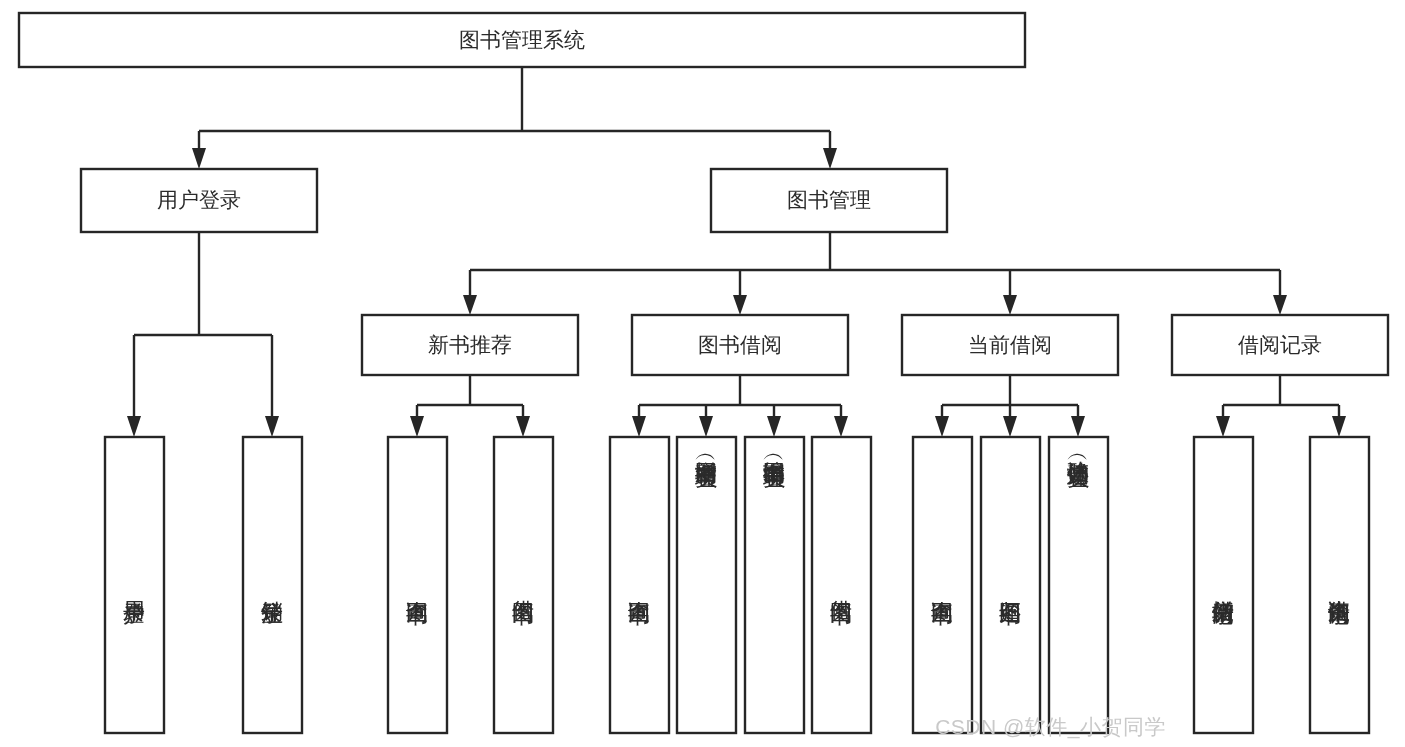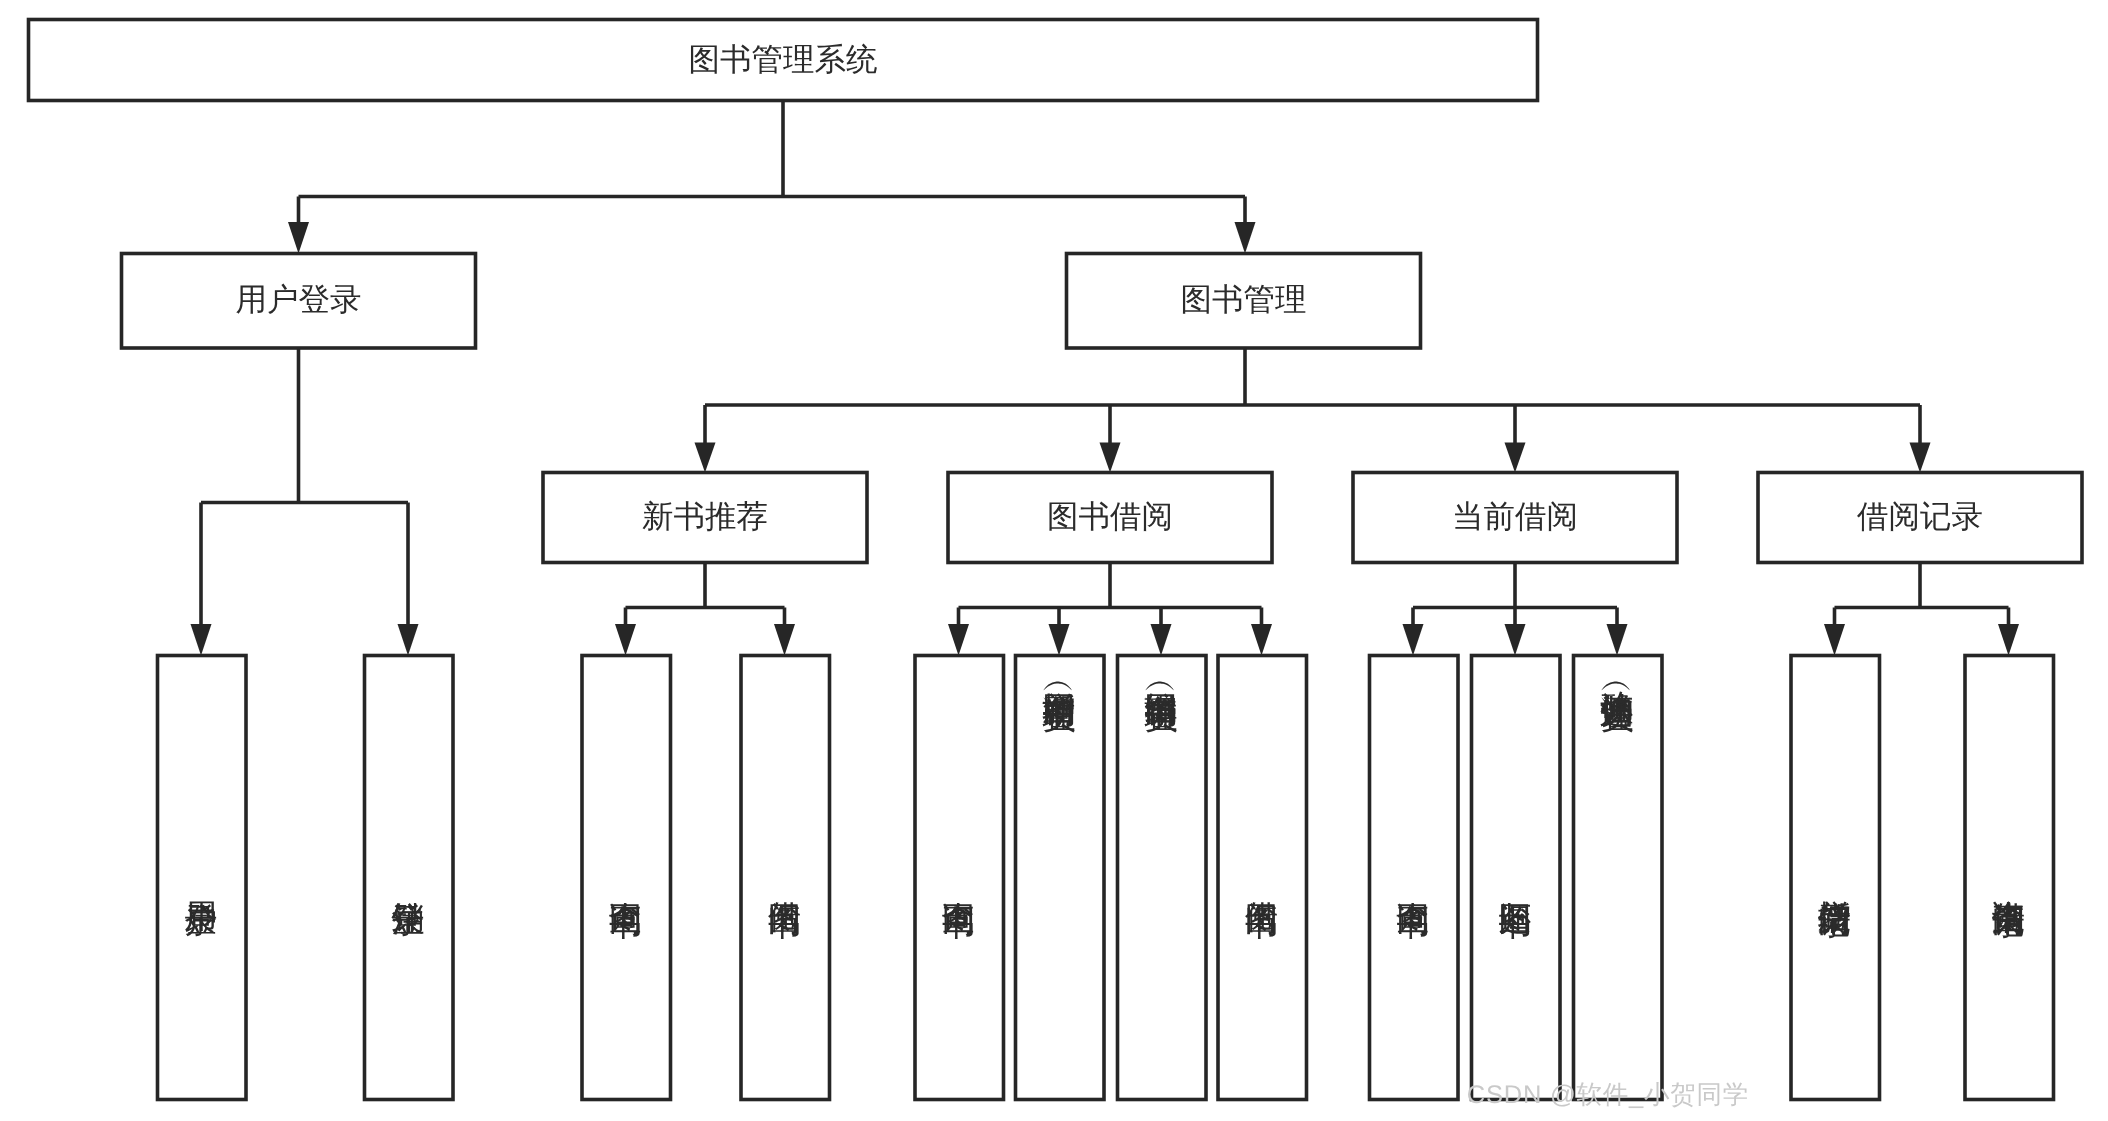--- a/index.html
+++ b/index.html
@@ -64,21 +64,21 @@
     line-height: 1.05;
     letter-spacing: 1px;
     color: #2b2b2b;
     white-space: nowrap;
   }
   .watermark {
     position: absolute;
     right: 8px;
     bottom: 6px;
     font-family: "Liberation Sans", "DejaVu Sans", sans-serif;
-    font-size: 17px;
+    font-size: 21px;
     color: #c9c9c9;
     letter-spacing: 0.5px;
     white-space: nowrap;
   }
 </style>
 </head>
 <body>
 
 <div id="diagram-root">
 

